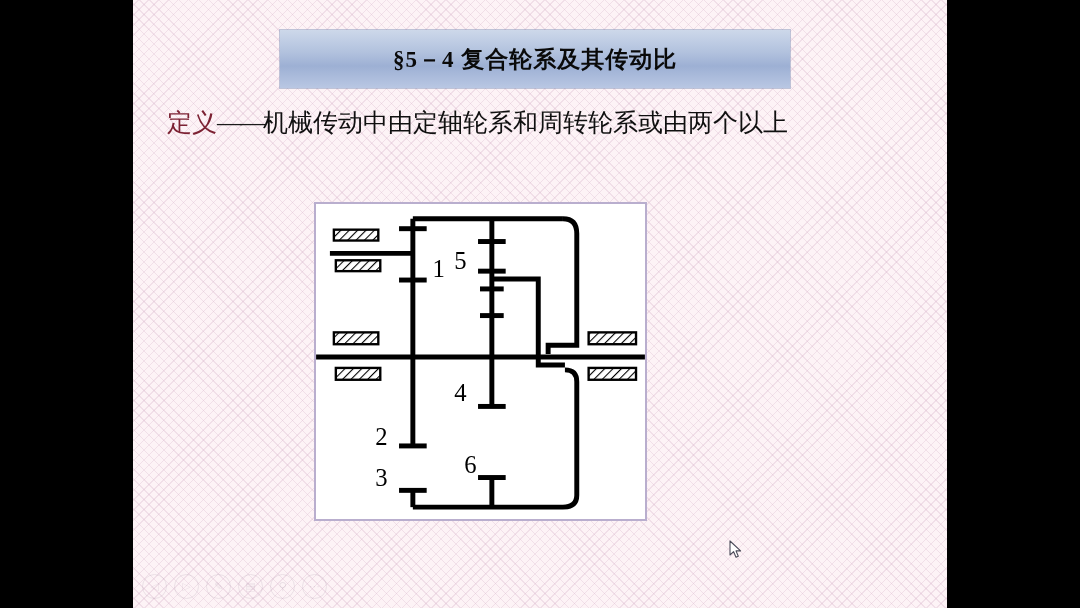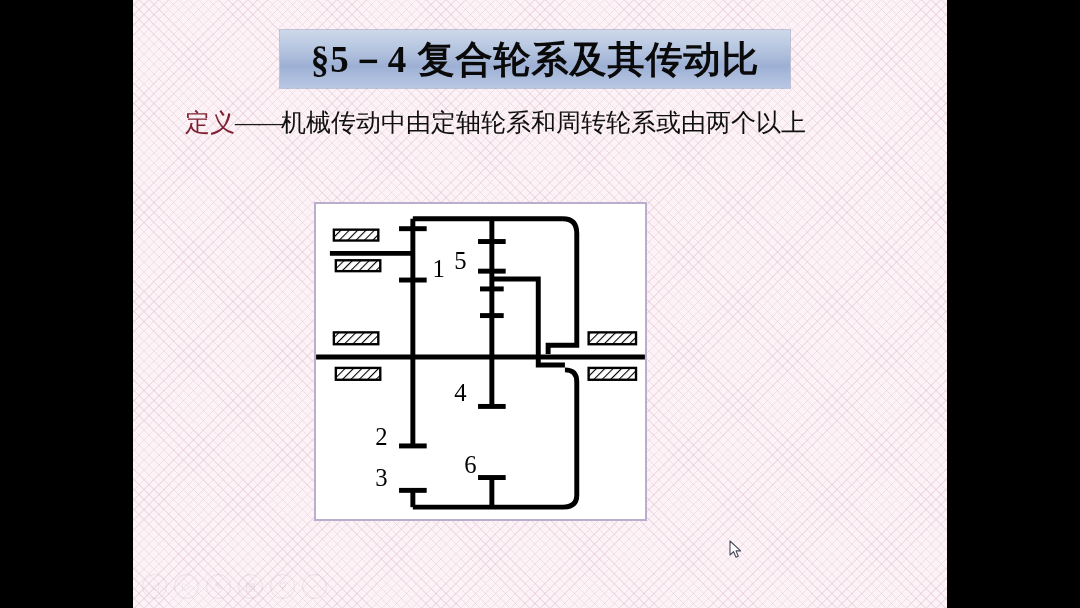--- a/index.html
+++ b/index.html
@@ -33,29 +33,29 @@
 
   
   #title-box{
     position:absolute;left:147px;top:30px;width:510px;height:58px;
     background:linear-gradient(to bottom,#cdd8ea 0%, #b2c2de 38%, #9db0d4 62%, #b9c7e3 100%);
     box-shadow:0 0 0 1px rgba(140,155,190,.55);
     display:flex;align-items:center;justify-content:center;
   }
   #title-text{
     font-family:"Liberation Serif", serif;
-    font-size:37px;font-weight:bold;color:#0a0a0a;
+    font-size:23px;font-weight:bold;color:#0a0a0a;
     letter-spacing:1px;white-space:nowrap;line-height:1;
   }
 
   
   #definition{
     position:absolute;left:34px;top:106px;width:720px;
     font-family:"Liberation Serif", serif;
-    font-size:25px;line-height:1.38;color:#101010;margin-left:18px;
+    font-size:25px;line-height:1.38;color:#101010;
   }
   #def-label{color:#7c2233;}
   #def-dash{color:#1a1a1a;letter-spacing:-2px;}
   #def-line2{display:block;margin-left:66px;}
 
   
   #diagram-frame{
     position:absolute;left:181px;top:202px;width:333px;height:319px;
     background:#ffffff;
     border:2px solid #b9aece;

